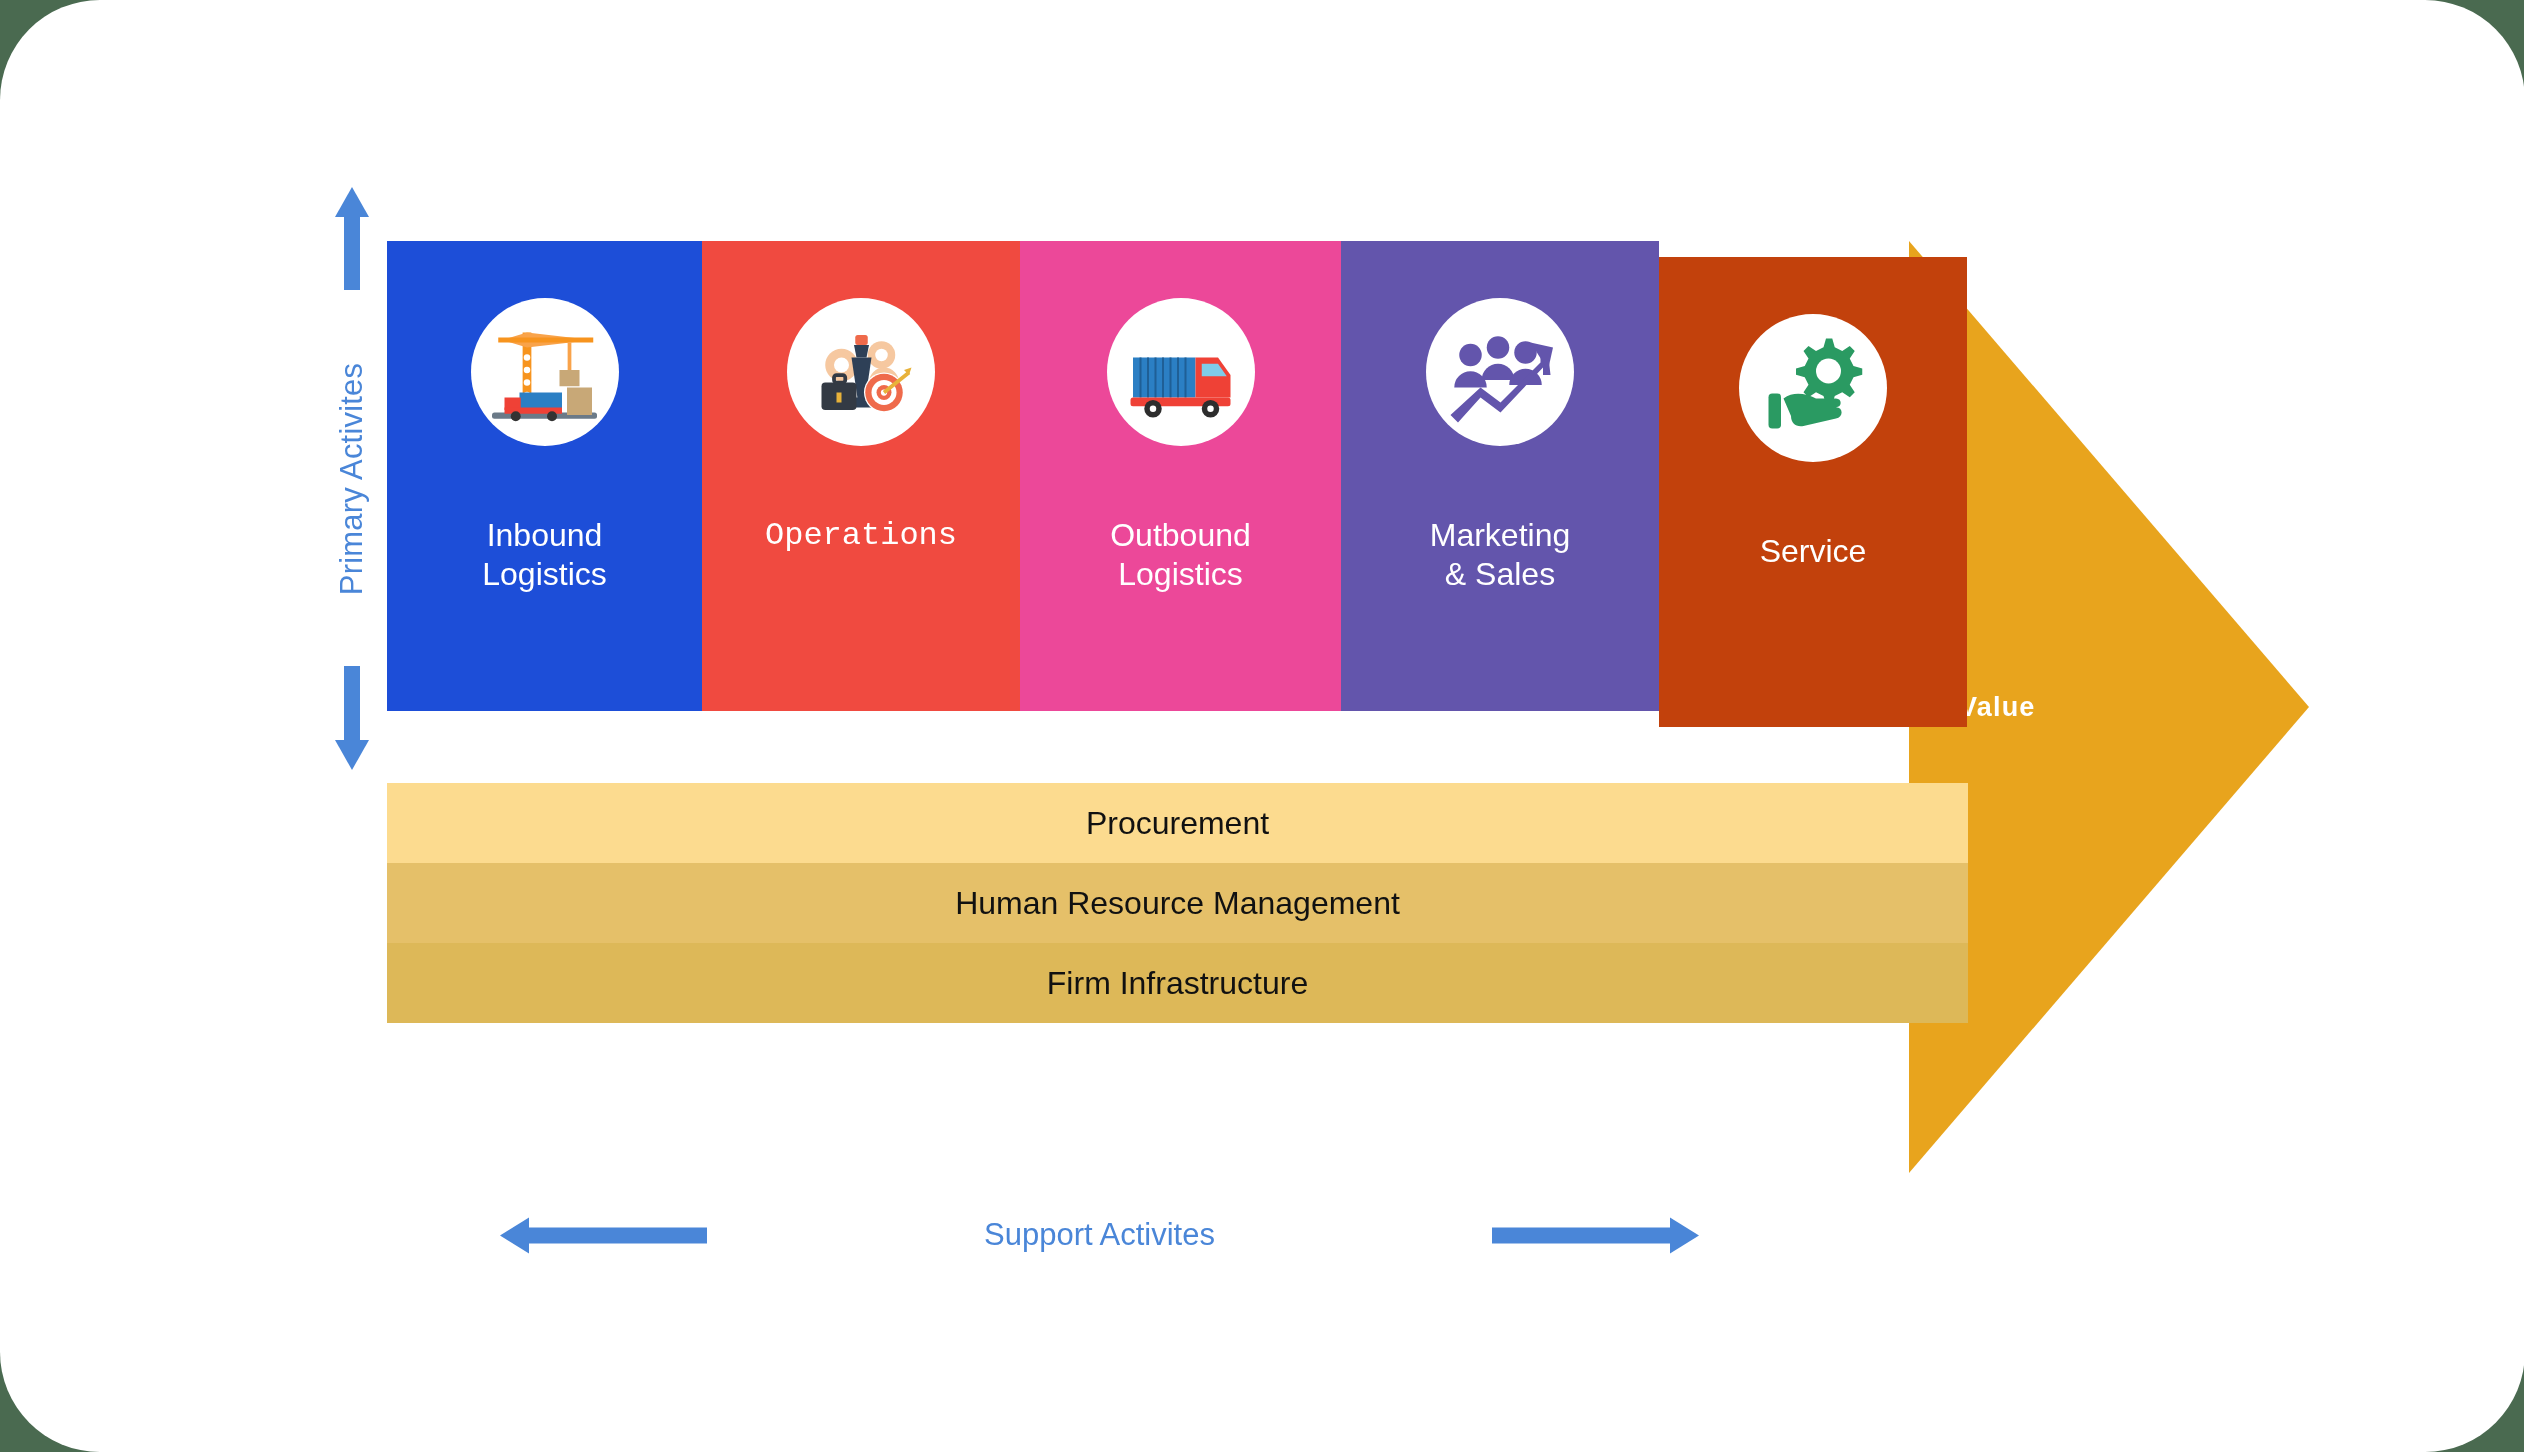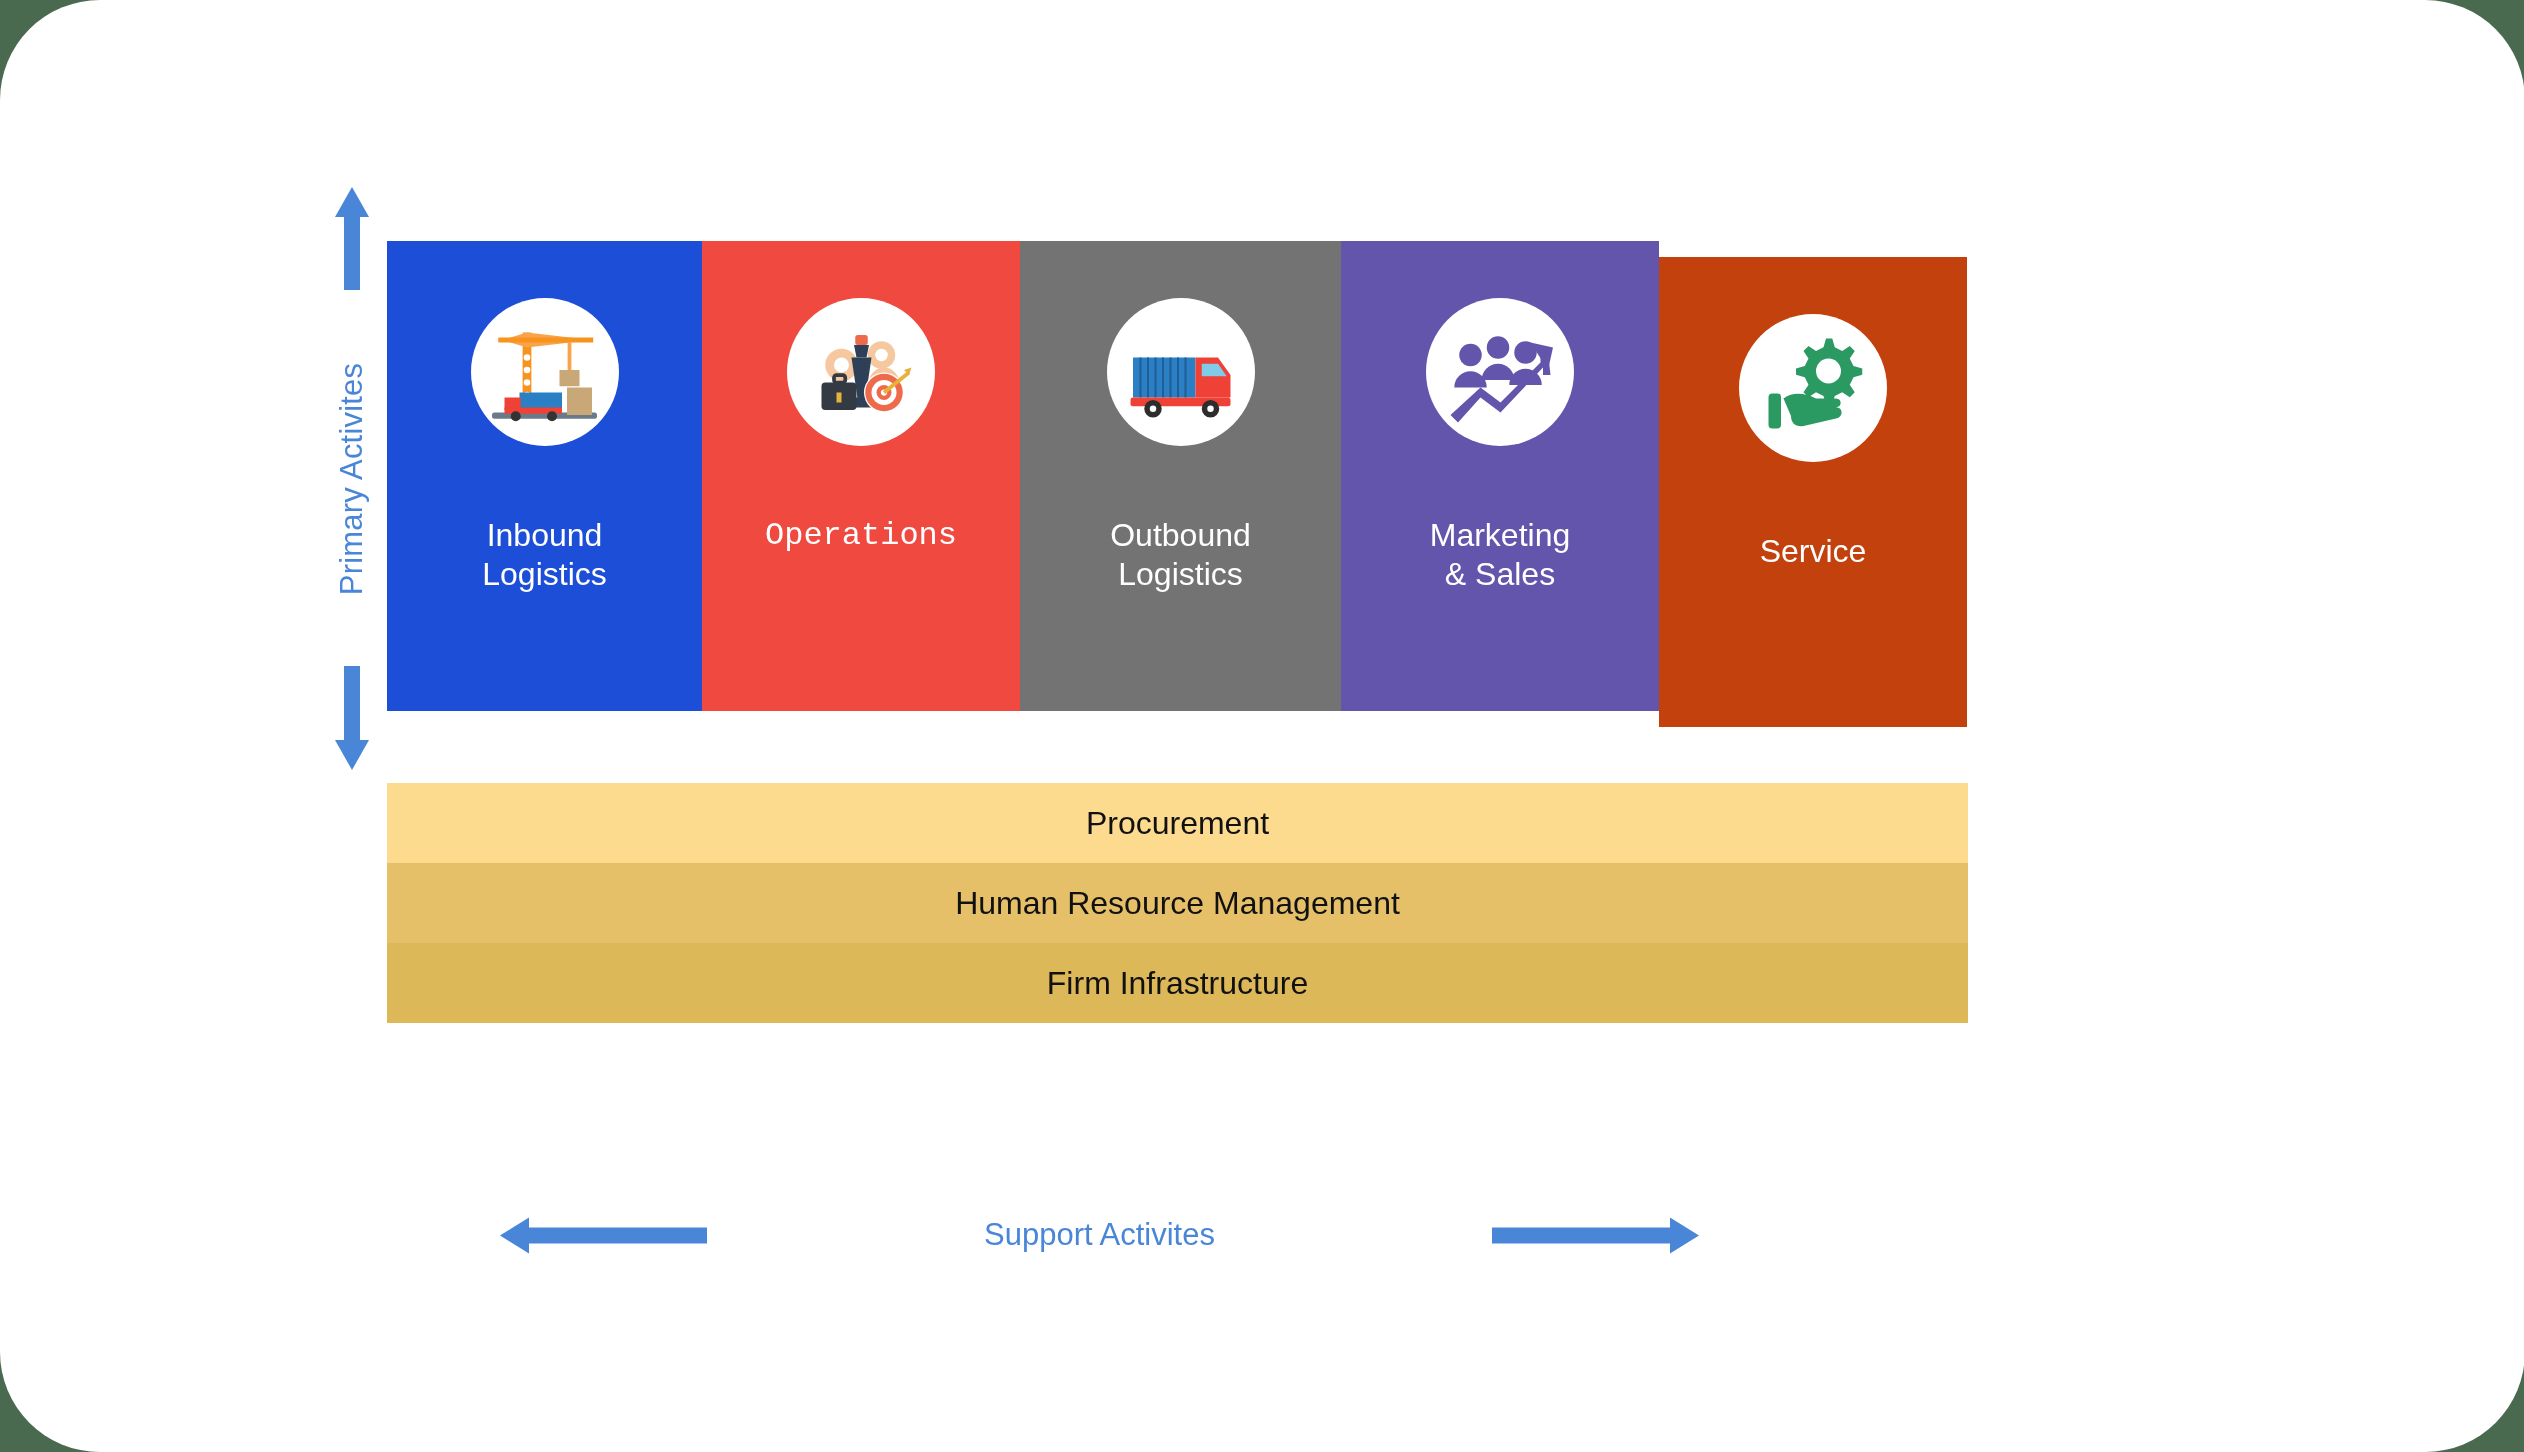--- a/index.html
+++ b/index.html
@@ -190,20 +190,24 @@
       <div class="head"></div>
         <div class="shaft"></div>
     </div>
     <div id="primary-label">Primary Activites</div>
     <div class="v-arrow" id="arrow-down">
       <div class="shaft"></div>
         <div class="head"></div>
     </div>
   </div>
 
+  <div id="value-arrow">
+    <div class="tri"></div>
+    <div id="value-label">Value</div>
+  </div>
 
   <div id="primary-row">
 
     <div class="pcol" style="flex:0 0 315px; background:#1d4ed8;">
       <div class="icon-wrap">
         <svg width="125" height="125" viewBox="0 0 100 100">
           <rect x="8" y="82" width="84" height="5" rx="2" fill="#6b7a88"></rect>
           <path d="M36 18 L36 82" stroke="#f7941e" stroke-width="7"></path>
           <path d="M36 18 L88 24 L36 30 Z" fill="#f9a34a"></path>
           <path d="M36 18 L16 24 L36 30 Z" fill="#f9a34a"></path>
@@ -246,21 +250,21 @@
           <circle cx="68" cy="66" r="10" fill="#fff"></circle>
           <circle cx="68" cy="66" r="6" fill="#ef6a4b"></circle>
           <circle cx="68" cy="66" r="2.5" fill="#fff"></circle>
           <path d="M68 66 L88 50" stroke="#e8b23a" stroke-width="3"></path>
           <path d="M84 48 l6 -2 -2 6z" fill="#e8b23a"></path>
         </svg>
       </div>
       <div class="plabel">Operations</div>
     </div>
 
-    <div class="pcol" style="flex:0 0 321px; background:#737373;">
+    <div class="pcol" style="flex:0 0 321px; background:#ec4899;">
       <div class="icon-wrap">
         <svg width="125" height="125" viewBox="0 0 100 100">
           <rect x="12" y="38" width="50" height="32" fill="#2b7fc4"></rect>
           <g stroke="#1f5f96" stroke-width="1.6">
             <line x1="18" y1="38" x2="18" y2="70"></line>
               <line x1="24" y1="38" x2="24" y2="70"></line>
             <line x1="30" y1="38" x2="30" y2="70"></line>
               <line x1="36" y1="38" x2="36" y2="70"></line>
             <line x1="42" y1="38" x2="42" y2="70"></line>
               <line x1="48" y1="38" x2="48" y2="70"></line>

